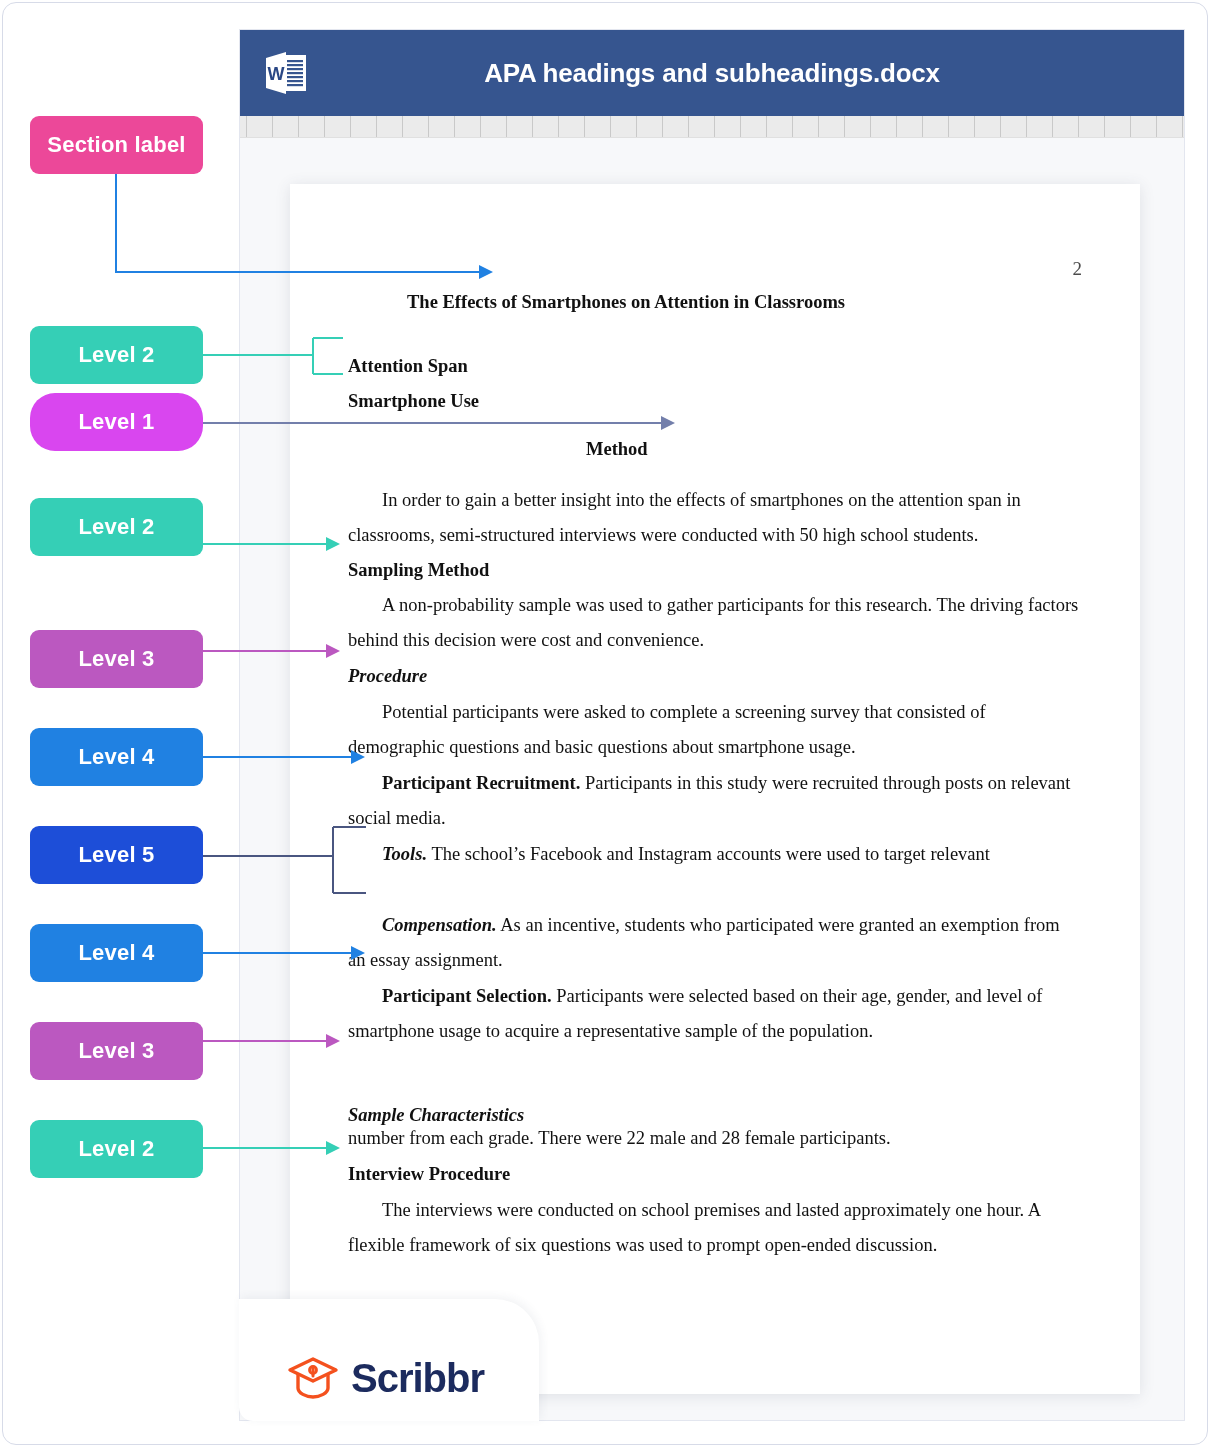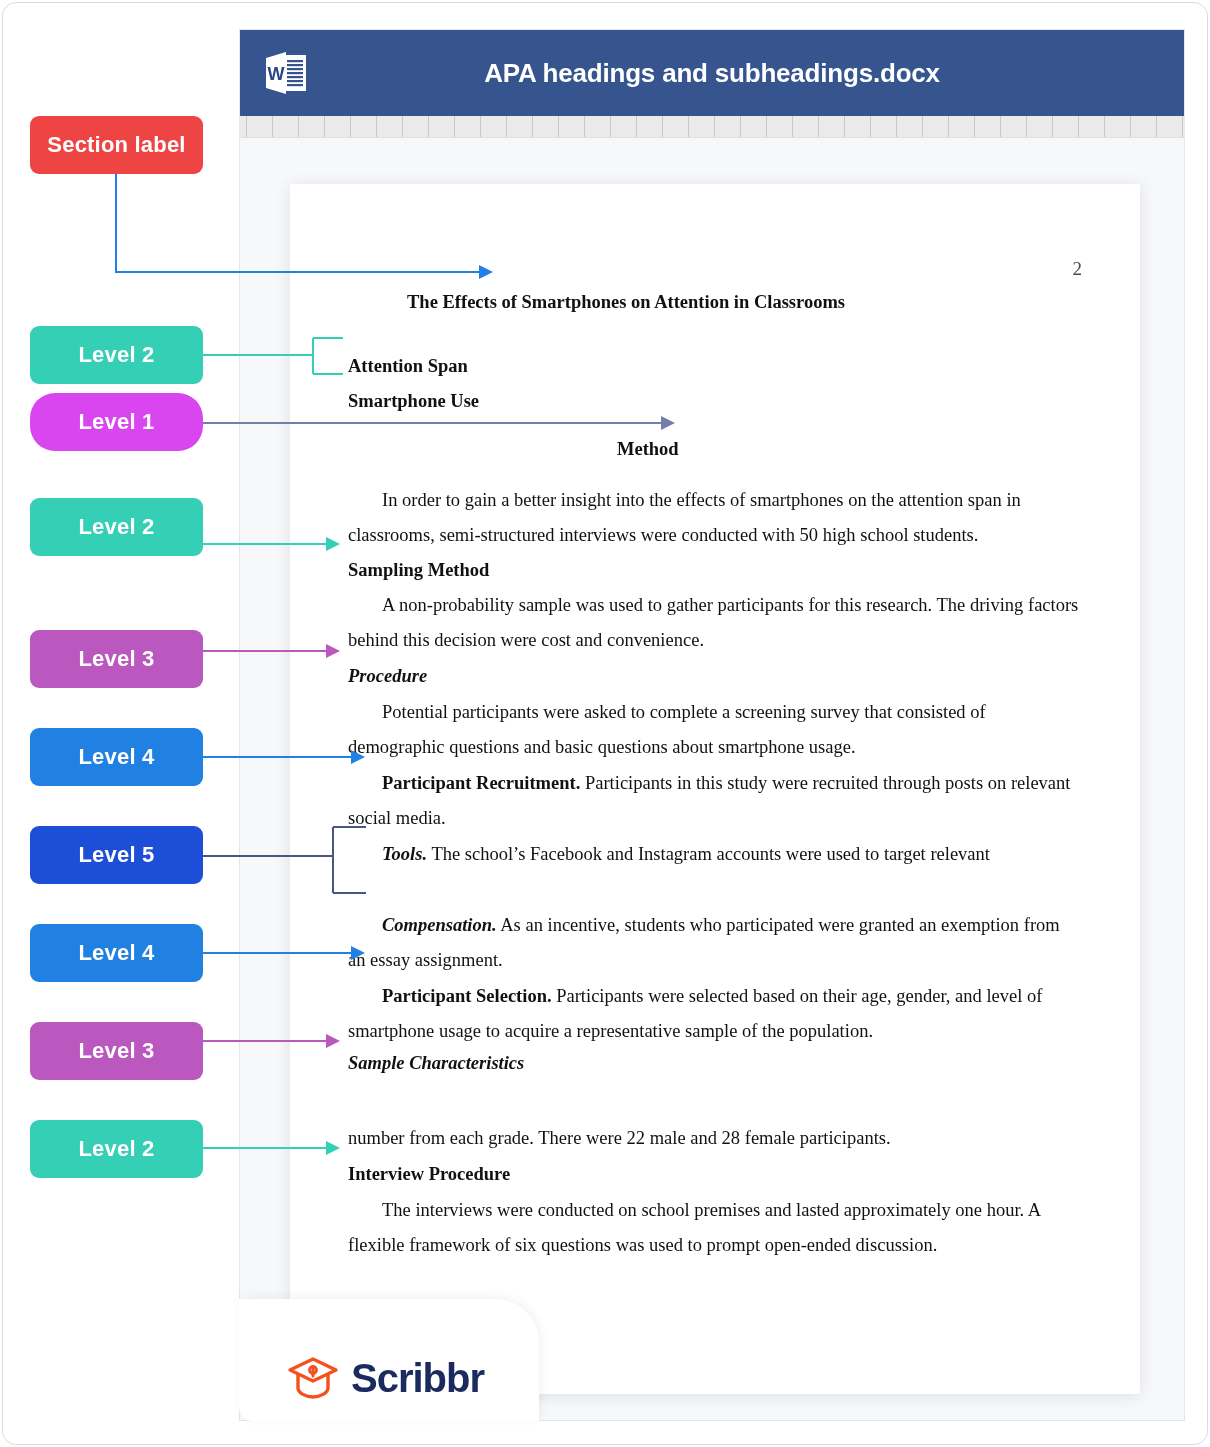--- a/index.html
+++ b/index.html
@@ -143,21 +143,21 @@
     <div class="page">
       <div class="page-number">2</div>
 
       <div class="doc-text">
 
         <div class="line b" style="left:117px; top:108px;">The Effects of Smartphones on Attention in Classrooms</div>
 
         <div class="line b" style="left:58px;  top:172px;text-align:center;">Attention Span</div>
         <div class="line b" style="left:58px;  top:207px;">Smartphone Use</div>
 
-        <div class="line b" style="left:296px; top:255px;margin-left:31px;">Method</div>
+        <div class="line b" style="left:296px; top:255px;">Method</div>
 
         <div class="line" style="left:58px;  top:306px;"><span class="indent"></span><span>In order to gain a better insight into the effects of smartphones on the attention span in</span></div>
         <div class="line" style="left:58px;  top:341px;">classrooms, semi-structured interviews were conducted with 50 high school students.</div>
 
         <div class="line b" style="left:58px;  top:376px;">Sampling Method</div>
 
         <div class="line" style="left:58px;  top:411px;"><span class="indent"></span><span>A non-probability sample was used to gather participants for this research. The driving factors</span></div>
         <div class="line" style="left:58px;  top:446px;">behind this decision were cost and convenience.</div>
 
         <div class="line bi" style="left:58px;  top:482px;">Procedure</div>
@@ -181,21 +181,21 @@
           <span>As an incentive, students who participated were granted an exemption from</span>
         </div>
         <div class="line" style="left:58px;  top:766px;">an essay assignment.</div>
 
         <div class="line" style="left:58px;  top:802px;">
           <span class="indent"></span><span class="b">Participant Selection.</span>
           <span>Participants were selected based on their age, gender, and level of</span>
         </div>
         <div class="line" style="left:58px;  top:837px;">smartphone usage to acquire a representative sample of the population.</div>
 
-        <div class="line bi" style="left:58px;  top:869px;">Sample Characteristics</div>
+        <div class="line bi" style="left:58px;  top:921px;">Sample Characteristics</div>
 
         <div class="line" style="left:58px;  top:944px;">number from each grade. There were 22 male and 28 female participants.</div>
 
         <div class="line b" style="left:58px;  top:980px;">Interview Procedure</div>
 
         <div class="line" style="left:58px;  top:1016px;"><span class="indent"></span><span>The interviews were conducted on school premises and lasted approximately one hour. A</span></div>
         <div class="line" style="left:58px;  top:1051px;">flexible framework of six questions was used to prompt open-ended discussion.</div>
       </div>
     </div>
 
@@ -207,21 +207,21 @@
         <path d="M26 4 L49 15 L26 26 L3 15 Z" fill="none" stroke="#f4511e" stroke-width="3.4" stroke-linejoin="round"></path>
         <path d="M11 19 L11 33 C11 38 19 42 26 42 C33 42 41 38 41 33 L41 19" fill="none" stroke="#f4511e" stroke-width="3.4" stroke-linejoin="round"></path>
         <path d="M26 12 L26 21" stroke="#f4511e" stroke-width="3" stroke-linecap="round"></path>
         <circle cx="26" cy="15" r="3.4" fill="none" stroke="#f4511e" stroke-width="3"></circle>
       </svg>
       <span class="logo-text">Scribbr</span>
     </div>
   </div>
 
   <div id="badges">
-      <div class="badge" style="top: 113px; background: #ef4444;">Section label</div>
+      <div class="badge" style="top: 113px; background: #ec4899;">Section label</div>
       <div class="badge" style="top: 323px; background: rgb(53, 207, 182);">Level 2</div>
       <div class="badge" style="top: 390px; background: #d946ef; border-radius: 25px;">Level 1</div>
       <div class="badge" style="top: 495px; background: rgb(53, 207, 182);">Level 2</div>
       <div class="badge" style="top: 627px; background: rgb(187, 88, 192);">Level 3</div>
       <div class="badge" style="top: 725px; background: rgb(32, 129, 226);">Level 4</div>
       <div class="badge" style="top: 823px; background: #1d4ed8;">Level 5</div>
       <div class="badge" style="top: 921px; background: rgb(32, 129, 226);">Level 4</div>
       <div class="badge" style="top: 1019px; background: rgb(187, 88, 192);">Level 3</div>
       <div class="badge" style="top: 1117px; background: rgb(53, 207, 182);">Level 2</div>
     </div>

